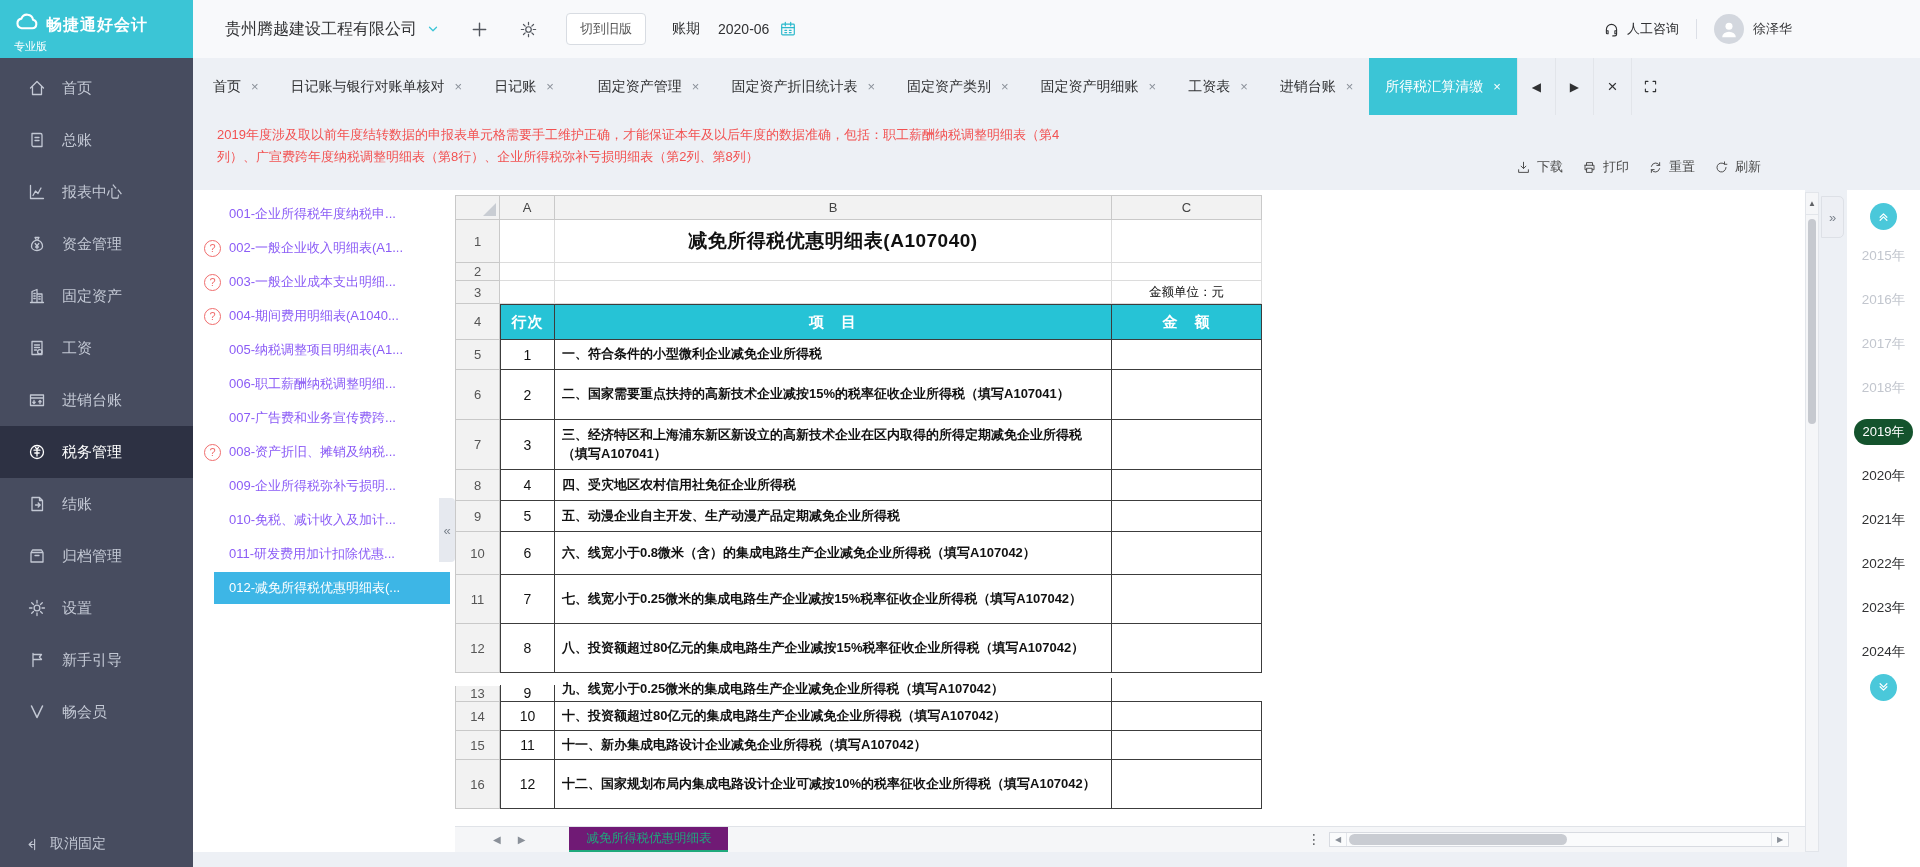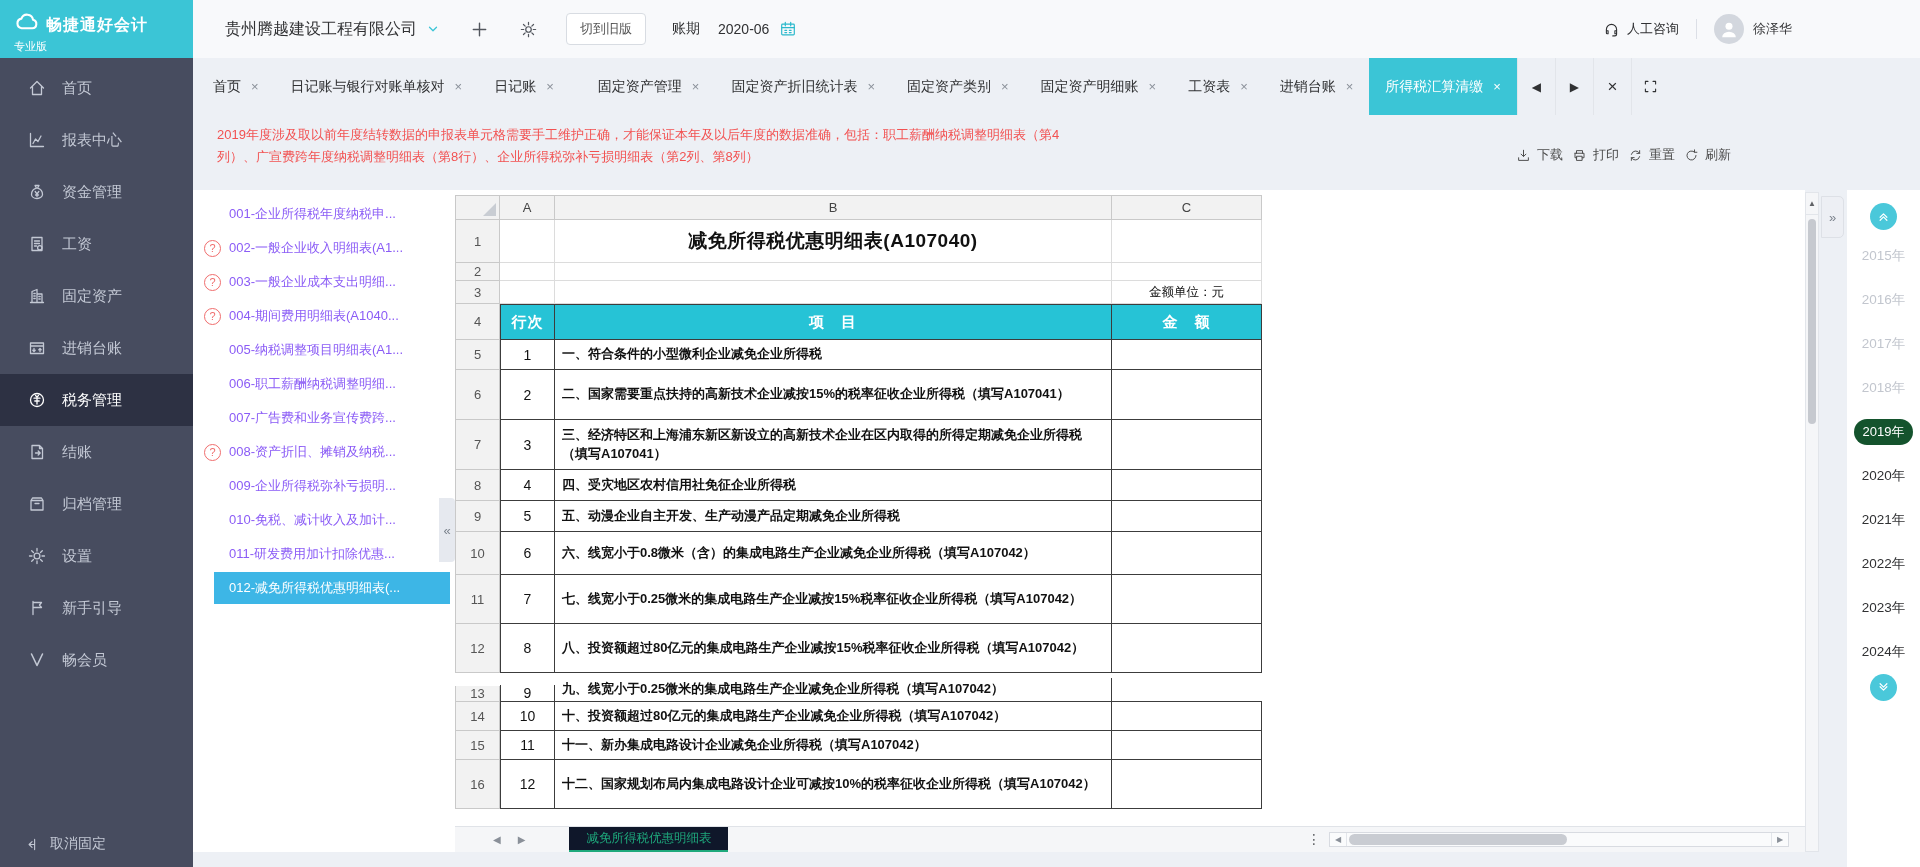--- a/index.html
+++ b/index.html
@@ -49,21 +49,21 @@
 
 .sidebar{position:absolute;top:58px;left:0;width:193px;bottom:0;background:#474C5F;padding-top:4px;z-index:4}
 .side-item{height:52px;display:flex;align-items:center;padding-left:27px;gap:15px;color:#C3C8D4;font-size:15px;cursor:pointer;white-space:nowrap}
 .side-item svg{width:20px;height:20px;flex:none}
 .side-item.active{background:#2D3143;color:#fff}
 .unpin{position:absolute;bottom:0;left:0;width:100%;height:46px;display:flex;align-items:center;padding-left:24px;gap:9px;color:#C3C8D4;font-size:14px;cursor:pointer}
 .unpin svg{width:17px;height:17px}
 
 
 .notice{position:absolute;left:217px;top:124px;font-size:13px;color:#F25151;line-height:22px;z-index:2;white-space:nowrap}
-.toolbar{position:absolute;top:146px;left:1516px;display:flex;gap:9px;z-index:2}
+.toolbar{position:absolute;top:158px;left:1516px;display:flex;gap:19px;z-index:2}
 .tool{display:flex;align-items:center;gap:6px;font-size:13px;color:#4A4A4A;cursor:pointer;white-space:nowrap}
 .tool svg{width:15px;height:15px}
 
 
 .main-panel{position:absolute;left:193px;top:190px;width:1612px;height:662px;background:#fff;z-index:2}
 .report-list{position:absolute;left:0;top:0;width:257px;bottom:26px;padding-top:7px;overflow:hidden}
 .rl-item{position:relative;height:34px;display:flex;align-items:center;cursor:pointer}
 .rl-item .hl{position:absolute;left:21px;top:1px;right:0;bottom:1px;background:#3DB6E6}
 .rl-item .help{position:absolute;left:11px;width:17px;height:17px;border:1px solid #F06D6D;border-radius:50%;color:#F06D6D;font-size:11px;display:flex;align-items:center;justify-content:center}
 .rl-item .lbl{position:relative;margin-left:36px;font-size:13px;color:#8b5cf6;white-space:nowrap;overflow:hidden}
@@ -86,21 +86,21 @@
 .fh-row .fc{background:#26C3D6;color:#fff;font-weight:bold;font-size:15px;border-top:1px solid #3C3C3C;letter-spacing:1px}
 .title-cell{font-size:19px;font-weight:bold;color:#111;letter-spacing:0.5px}
 .unit-cell{font-size:12.5px;color:#111}
 .no-cell{font-size:14px;color:#111}
 .item-cell{justify-content:flex-start;text-align:left;font-size:13px;font-weight:bold;color:#111;padding:2px 7px;line-height:1.45}
 
 
 .sheet-footer{position:absolute;left:262px;right:0;bottom:0;height:26px;background:#F5F6F8;border-top:1px solid #E0E3E8;display:flex;align-items:center}
 .sf-nav{display:flex;gap:17px;margin-left:38px;color:#8A9099;font-size:10px}
 .sf-nav .glyph{cursor:pointer}
-.sf-tab{margin-left:44px;height:25px;display:flex;align-items:center;padding:0 17px;background:#0f172a;color:#1EA97C;font-size:12.5px;border-bottom:2px solid #1EA97C;cursor:pointer;white-space:nowrap}
+.sf-tab{margin-left:44px;height:25px;display:flex;align-items:center;padding:0 17px;background:#701a75;color:#1EA97C;font-size:12.5px;border-bottom:2px solid #1EA97C;cursor:pointer;white-space:nowrap}
 .sf-dots{position:absolute;left:852px;top:4px;color:#606266;font-size:14px;cursor:pointer}
 .hscroll{position:absolute;left:874px;right:16px;top:5px;height:15px;border:1px solid #D8DBE1;background:#FAFBFC;display:flex}
 .hs-btn{width:17px;display:flex;align-items:center;justify-content:center;font-size:8px;color:#8A9099;cursor:pointer}
 .hs-btn.l{border-right:1px solid #E2E5EA}
 .hs-btn.r{border-left:1px solid #E2E5EA}
 .hs-track{flex:1;position:relative}
 .hs-thumb{position:absolute;left:2px;top:1px;height:11px;width:218px;background:#C9CCD2;border-radius:6px;cursor:pointer}
 
 
 .vscroll{position:absolute;left:1805px;top:192px;width:14px;height:660px;background:#F5F6F8;border:1px solid #E2E5EA;z-index:3}
@@ -248,49 +248,57 @@
           <span>
             <svg viewBox="0 0 20 20" fill="none" stroke="currentColor" stroke-width="1.3" stroke-linecap="round" stroke-linejoin="round">
               <path d="M3.5 10 10 3.5 16.5 10M5.5 8.5V16.5h9V8.5"></path>
             </svg>
           </span>
           <div class="s-lbl">首页</div>
         </div>
         <div class="side-item">
           <span>
             <svg viewBox="0 0 20 20" fill="none" stroke="currentColor" stroke-width="1.3" stroke-linecap="round" stroke-linejoin="round">
+              <path d="M5 3.5h8.5A1.5 1.5 0 0 1 15 5v11.5H6.5A1.5 1.5 0 0 1 5 15zM8 7.5h4M8 10.5h4"></path>
+            </svg>
+          </span>
+          <div class="s-lbl">总账</div>
+        </div>
+        <div class="side-item">
+          <span>
+            <svg viewBox="0 0 20 20" fill="none" stroke="currentColor" stroke-width="1.3" stroke-linecap="round" stroke-linejoin="round">
               <path d="M3.5 3.5v13h13M6 13.5 8.5 9l2.5 2.5 3-5.5"></path>
             </svg>
           </span>
           <div class="s-lbl">报表中心</div>
         </div>
         <div class="side-item">
           <span>
             <svg viewBox="0 0 20 20" fill="none" stroke="currentColor" stroke-width="1.3" stroke-linecap="round" stroke-linejoin="round">
               <path d="M8 3.5h4l-1.5 2.7c3 .8 5 3.3 5 6.3a5.5 4 0 0 1-11 0c0-3 2-5.5 5-6.3zM8.2 9.5 10 12l1.8-2.5M10 12v2.5M8.5 13h3"></path>
             </svg>
           </span>
           <div class="s-lbl">资金管理</div>
+        </div>
+        <div class="side-item">
+          <span>
+            <svg viewBox="0 0 20 20" fill="none" stroke="currentColor" stroke-width="1.3" stroke-linecap="round" stroke-linejoin="round">
+              <path d="M3.5 16.5h13M5 16.5v-11l5-2v13M10 8h5v8.5M6.8 7.5h1.4M6.8 10h1.4M6.8 12.5h1.4M11.8 10.5h1.4M11.8 13h1.4"></path>
+            </svg>
+          </span>
+          <div class="s-lbl">固定资产</div>
         </div>
         <div class="side-item">
           <span>
             <svg viewBox="0 0 20 20" fill="none" stroke="currentColor" stroke-width="1.3" stroke-linecap="round" stroke-linejoin="round">
               <path d="M5 3.5h10v13H5zM7.5 7h5M7.5 9.5h5M7.5 12h2"></path>
               <circle cx="12.8" cy="13.8" r="2.2"></circle>
             </svg>
           </span>
           <div class="s-lbl">工资</div>
-        </div>
-        <div class="side-item">
-          <span>
-            <svg viewBox="0 0 20 20" fill="none" stroke="currentColor" stroke-width="1.3" stroke-linecap="round" stroke-linejoin="round">
-              <path d="M3.5 16.5h13M5 16.5v-11l5-2v13M10 8h5v8.5M6.8 7.5h1.4M6.8 10h1.4M6.8 12.5h1.4M11.8 10.5h1.4M11.8 13h1.4"></path>
-            </svg>
-          </span>
-          <div class="s-lbl">固定资产</div>
         </div>
         <div class="side-item">
           <span>
             <svg viewBox="0 0 20 20" fill="none" stroke="currentColor" stroke-width="1.3" stroke-linecap="round" stroke-linejoin="round">
               <path d="M3.5 5h13v10.5h-13zM3.5 8h13M7 10.5v3M7 13.5l-1.2-1.2M7 13.5l1.2-1.2M13 13.5v-3M13 10.5l-1.2 1.2M13 10.5l1.2 1.2"></path>
             </svg>
           </span>
           <div class="s-lbl">进销台账</div>
         </div>
         <div class="side-item active">

